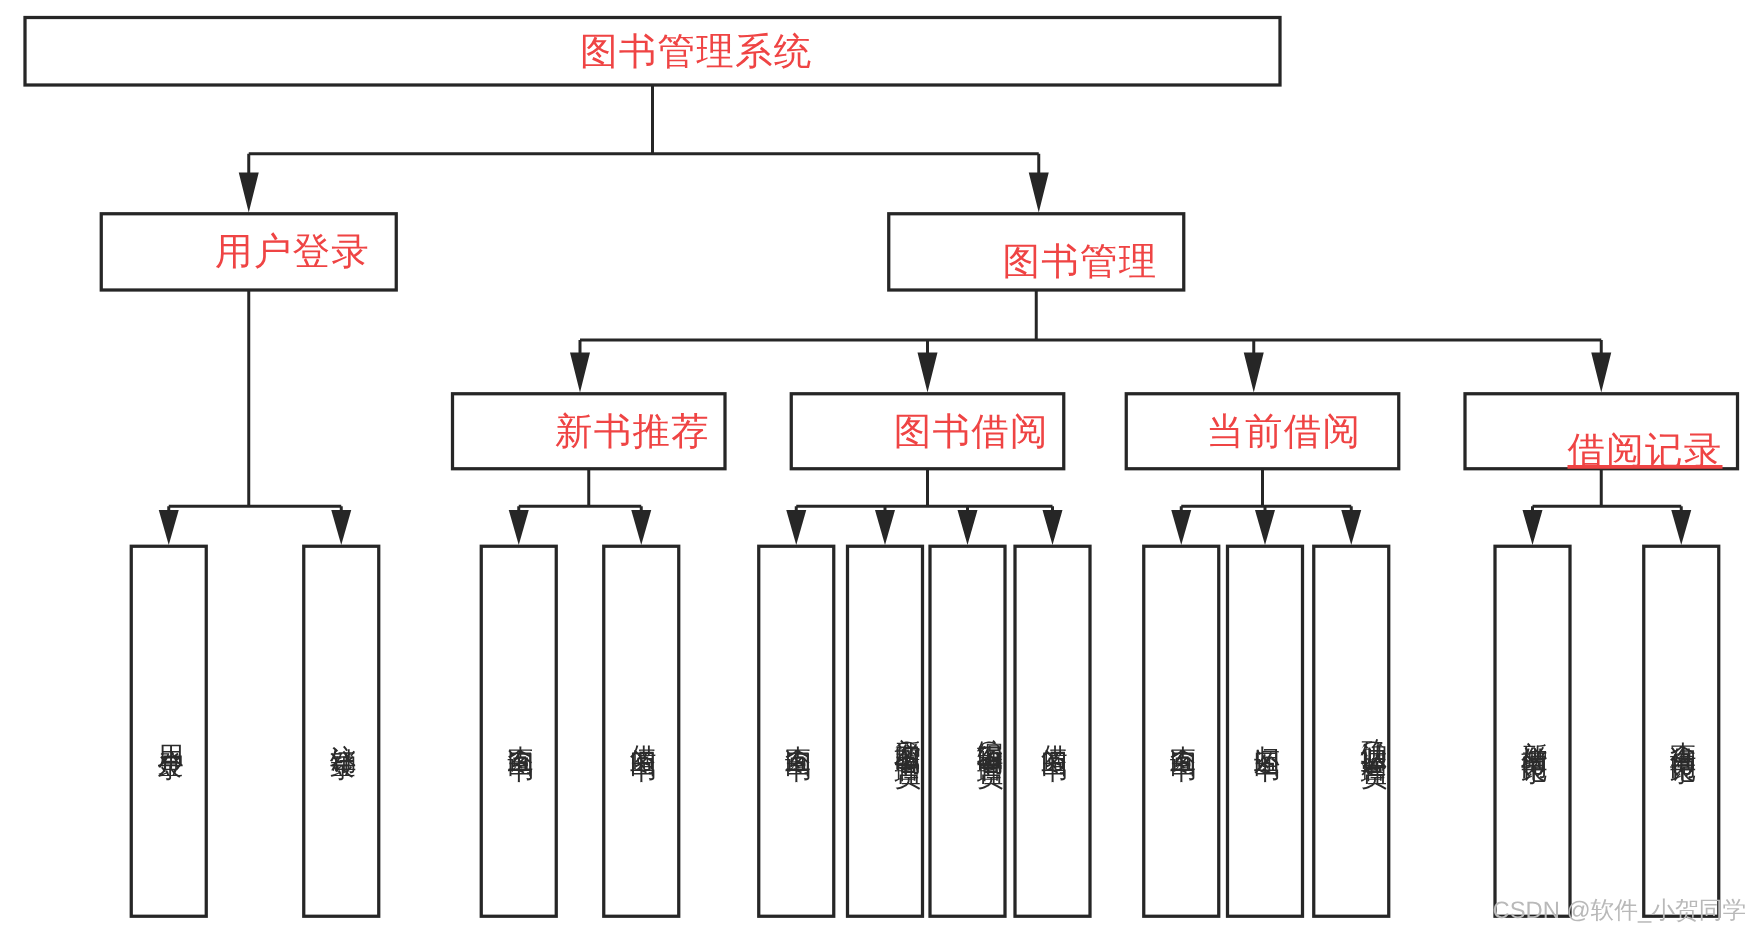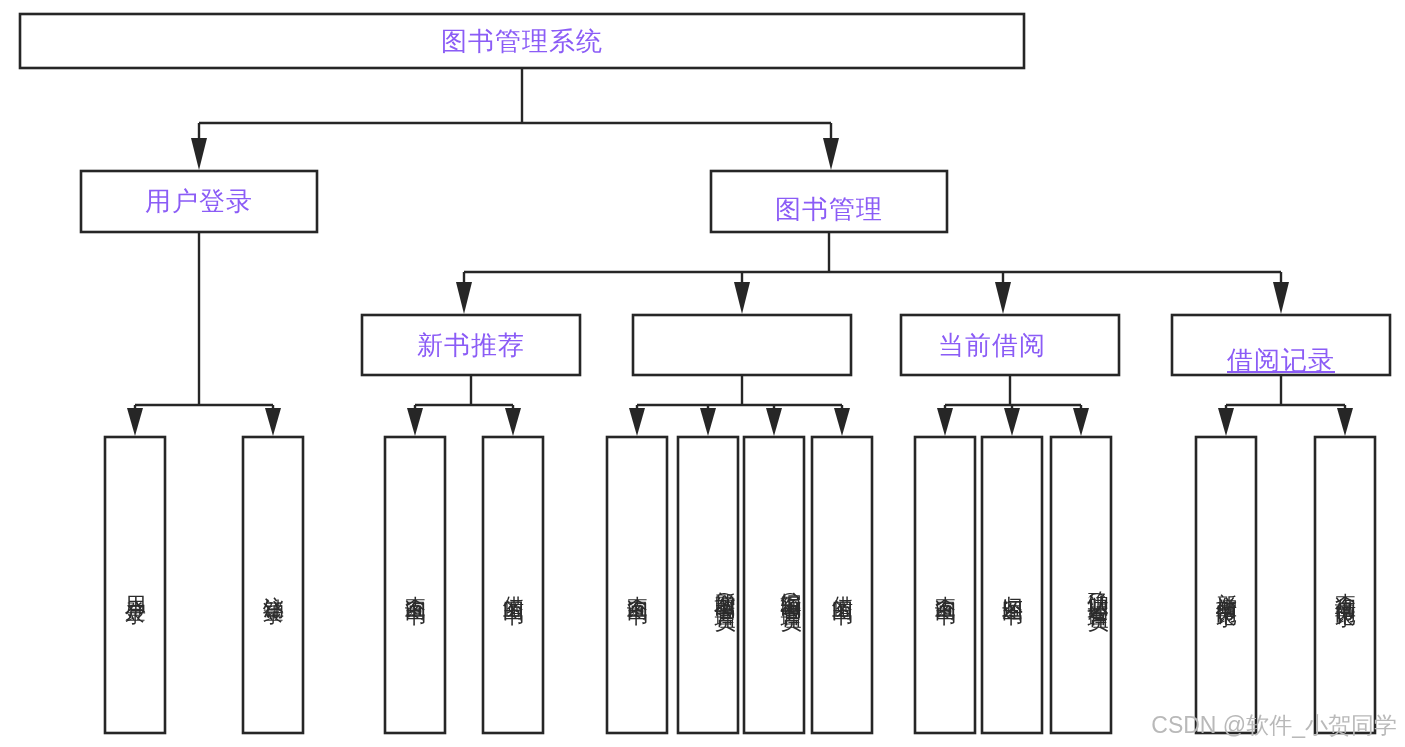--- a/index.html
+++ b/index.html
@@ -53,35 +53,36 @@
     letter-spacing: 3px;
     white-space: nowrap;
     display: flex;
     align-items: center;
     justify-content: center;
     pointer-events: none;
   }
   .hlabel {
     position: absolute;
     font-family: "Liberation Sans", "DejaVu Sans", sans-serif;
-    font-size: 26px;
-    color: #8b5cf6;
+    font-size: 30px;
+    color: #ef4444;
     letter-spacing: 1px;
     display: flex;
     align-items: center;
     justify-content: center;
     white-space: nowrap;
     pointer-events: none;
+    margin-left: 35px;
   }
   #watermark {
     position: absolute;
     right: 8px;
     bottom: 6px;
     font-family: "Liberation Sans", "DejaVu Sans", sans-serif;
-    font-size: 23px;
+    font-size: 19px;
     color: #b9b9b9;
     white-space: nowrap;
     user-select: none;
   }
 </style>
 </head>
 <body>
 
 <div id="diagram-root">
 
@@ -175,20 +176,21 @@
     <rect class="node-box" x="1315" y="437" width="60" height="296"></rect>
 
   </svg>
 
   <div class="hlabel" style="left:20px; top:14px; width:1004px; height:54px;">图书管理系统</div>
 
   <div class="hlabel" style="left:81px; top:171px; width:236px; height:61px;">用户登录</div>
   <div class="hlabel" style="left:711px; top:171px; width:236px; height:77px;">图书管理</div>
 
   <div class="hlabel" style="left:362px; top:315px; width:218px; height:60px;font-family:Liberation Serif, serif;">新书推荐</div>
+  <div class="hlabel" style="left:633px; top:315px; width:218px; height:60px;">图书借阅</div>
   <div class="hlabel" style="left:901px; top:315px; width:182px; height:60px;">当前借阅</div>
   <div class="hlabel" style="left:1172px; top:330px; width:218px; height:60px;text-decoration:underline;">借阅记录</div>
 
   <div class="vlabel" style="left:105px; top:437px; width:60px; height:296px;">用户登录</div>
   <div class="vlabel" style="left:243px; top:437px; width:60px; height:296px;">注销登录</div>
 
   <div class="vlabel" style="left:385px; top:437px; width:60px; height:296px;">查询图书</div>
   <div class="vlabel" style="left:483px; top:437px; width:60px; height:296px;">借阅图书</div>
 
   <div class="vlabel" style="left:607px; top:437px; width:60px; height:296px;">查询图书</div>

